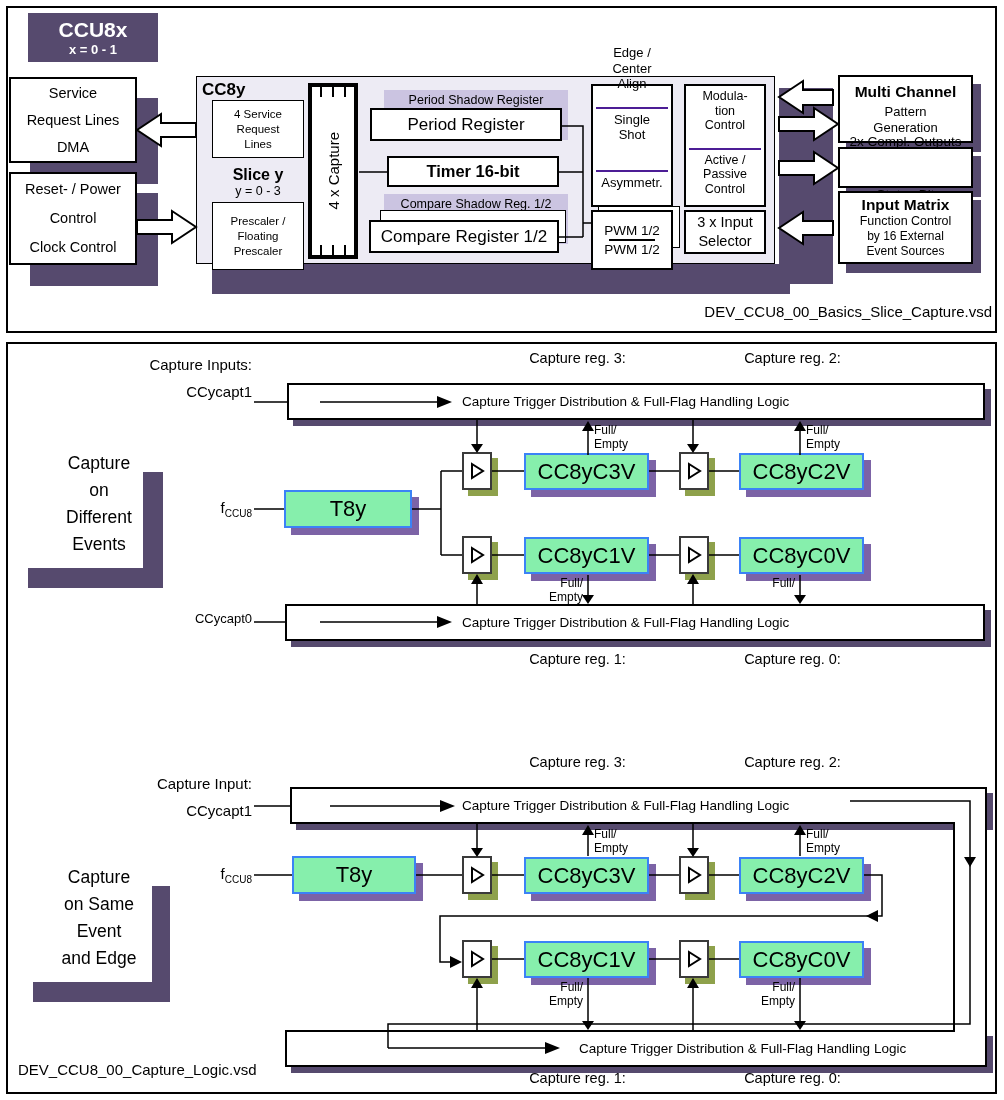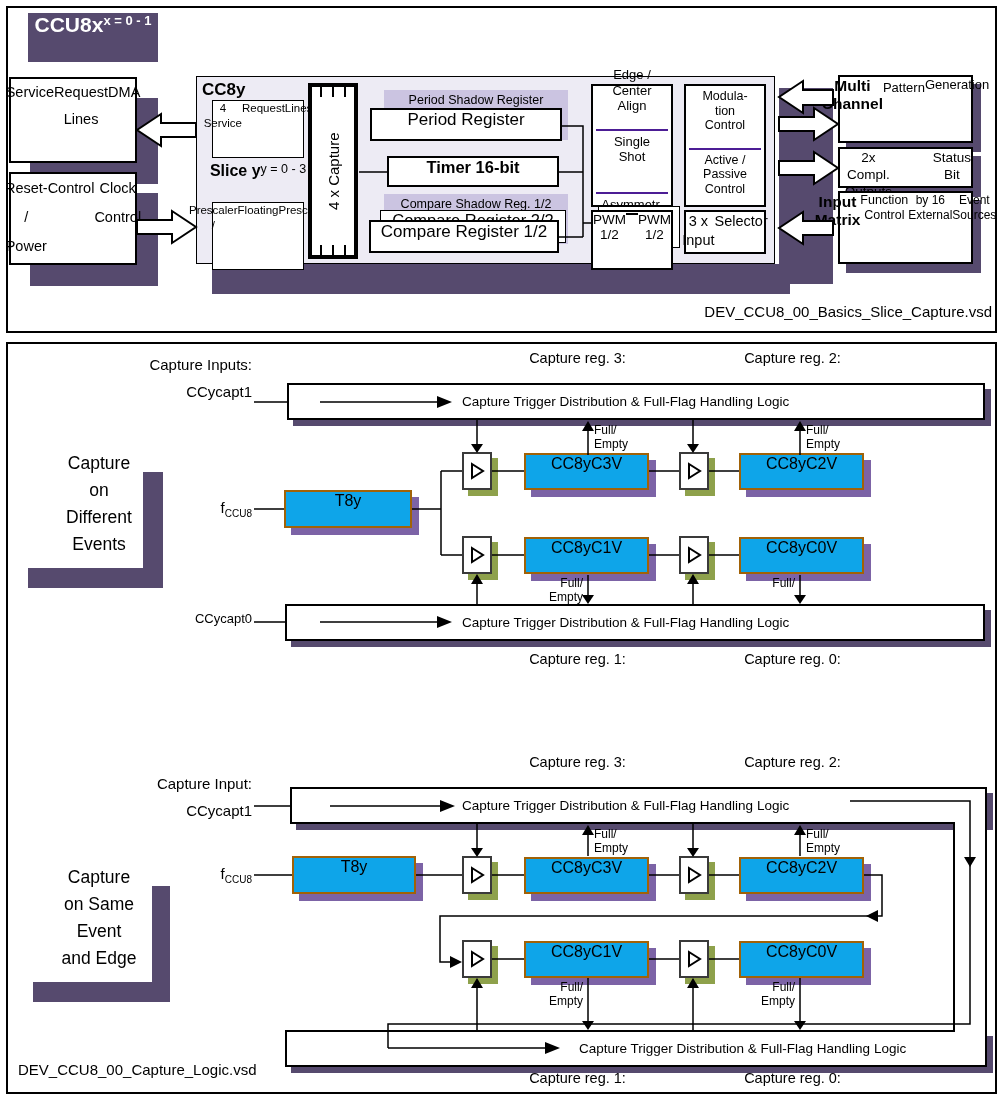--- a/index.html
+++ b/index.html
@@ -1,23 +1,23 @@
 <!DOCTYPE html>
 <html><head>
 <meta charset="utf-8">
 <style>
   html,body{margin:0;padding:0;background:#fff;}
   body{width:1004px;height:1100px;position:relative;font-family:"Liberation Sans","DejaVu Sans",sans-serif;color:#000;overflow:hidden;}
   .abs{position:absolute;box-sizing:border-box;}
   .panel{border:2px solid #000;background:#fff;}
   .box{background:#fff;border:2px solid #000;}
   .thin{border-width:1.5px;}
-  .ctr{display:flex;flex-direction:row;justify-content:center;text-align:center;}
+  .ctr{display:flex;flex-direction:column;align-items:center;justify-content:center;text-align:center;}
   .shadow{background:#564a6e;}
-  .reg{background:#0ea5e9;border:2px solid #a16207;box-shadow:7px 7px 0 #7c63a6;font-size:16px;}
+  .reg{background:#86efac;border:2px solid #3b82f6;box-shadow:7px 7px 0 #7c63a6;font-size:22px;}
   .trig{background:#fff;border:2px solid #3a3a3a;box-shadow:6px 6px 0 #8ea14b;display:flex;align-items:center;justify-content:center;}
   .tbar{background:#fff;border:2px solid #000;box-shadow:6px 6px 0 #564a6e;font-size:13.5px;display:flex;align-items:center;}
   .band{background:#cbc4e1;text-align:center;font-size:12.5px;padding-top:3px;}
   .rlbl{font-size:14.5px;text-align:center;}
   .rt{text-align:right;}
   .fe{font-size:12px;line-height:13.5px;}
   .sect{padding:3px 2px;text-align:center;}
   .sect+.sect{border-top:2px solid #4c1d95;margin:12px 3px;}
   .bigtitle{font-size:17.5px;line-height:27px;text-align:center;}
   svg.overlay{position:absolute;left:0;top:0;z-index:10;pointer-events:none;}
@@ -88,21 +88,21 @@
 <div class="abs band" style="left:384px;top:194px;width:184px;height:50px;">
   <span>Compare Shadow Reg. 1/2</span>
 </div>
 <div class="abs box thin ctr" style="left:380px;top:210px;width:186px;height:33px;font-size:16.5px;">
   <span>Compare Register 2/2</span>
 </div>
 <div class="abs box ctr" style="left:369px;top:220px;width:190px;height:33px;font-size:17px;">
   <span>Compare Register 1/2</span>
 </div>
 
-<div class="abs box" style="left:591px;top:84px;width:82px;height:123px;font-size:13px;line-height:15.5px;display:flex;flex-direction:column;justify-content:center;">
+<div class="abs box" style="left:591px;top:84px;width:82px;height:123px;font-size:13px;line-height:15.5px;display:flex;flex-direction:column;justify-content:flex-end;">
   <div class="sect">
     <div>Edge /</div>
     <div>Center</div>
     <div>Align</div>
   </div>
   <div class="sect">
     <div>Single</div>
     <div>Shot</div>
   </div>
   <div class="sect">

